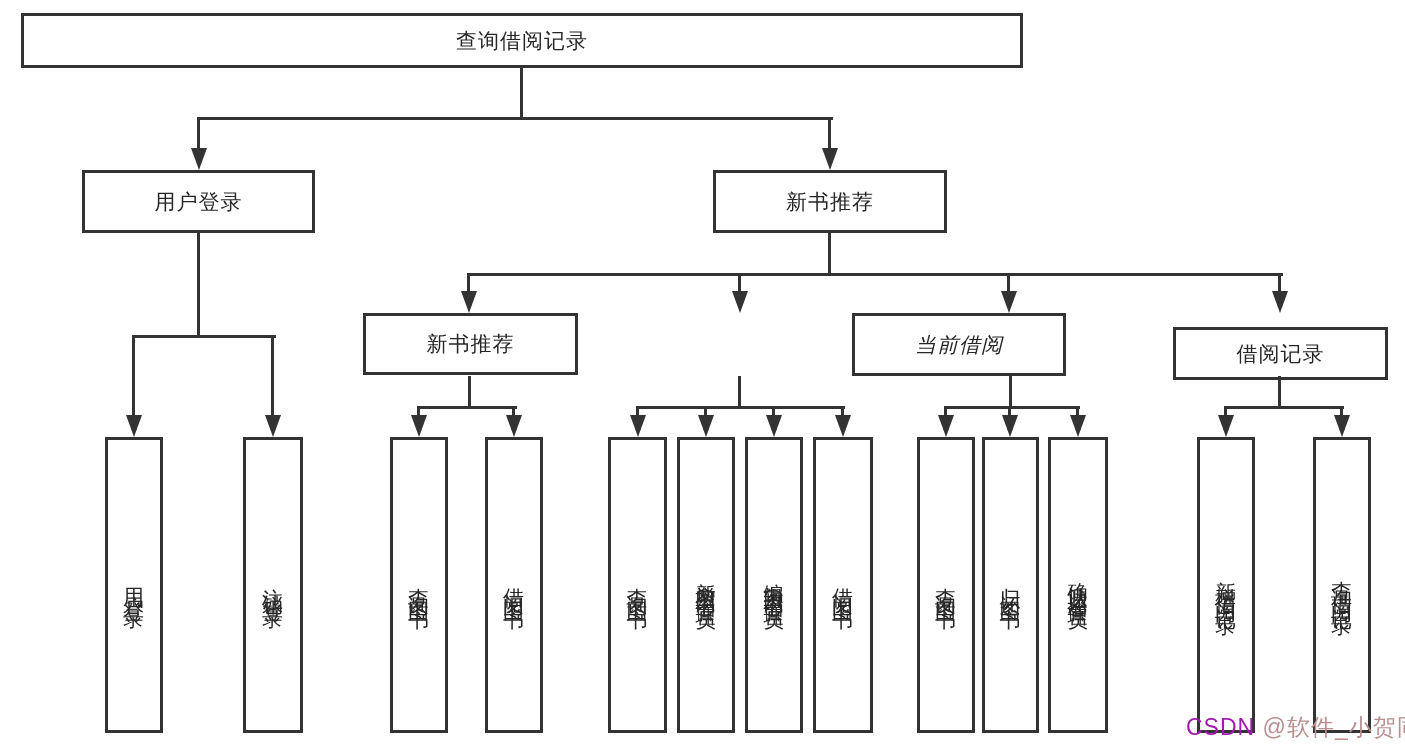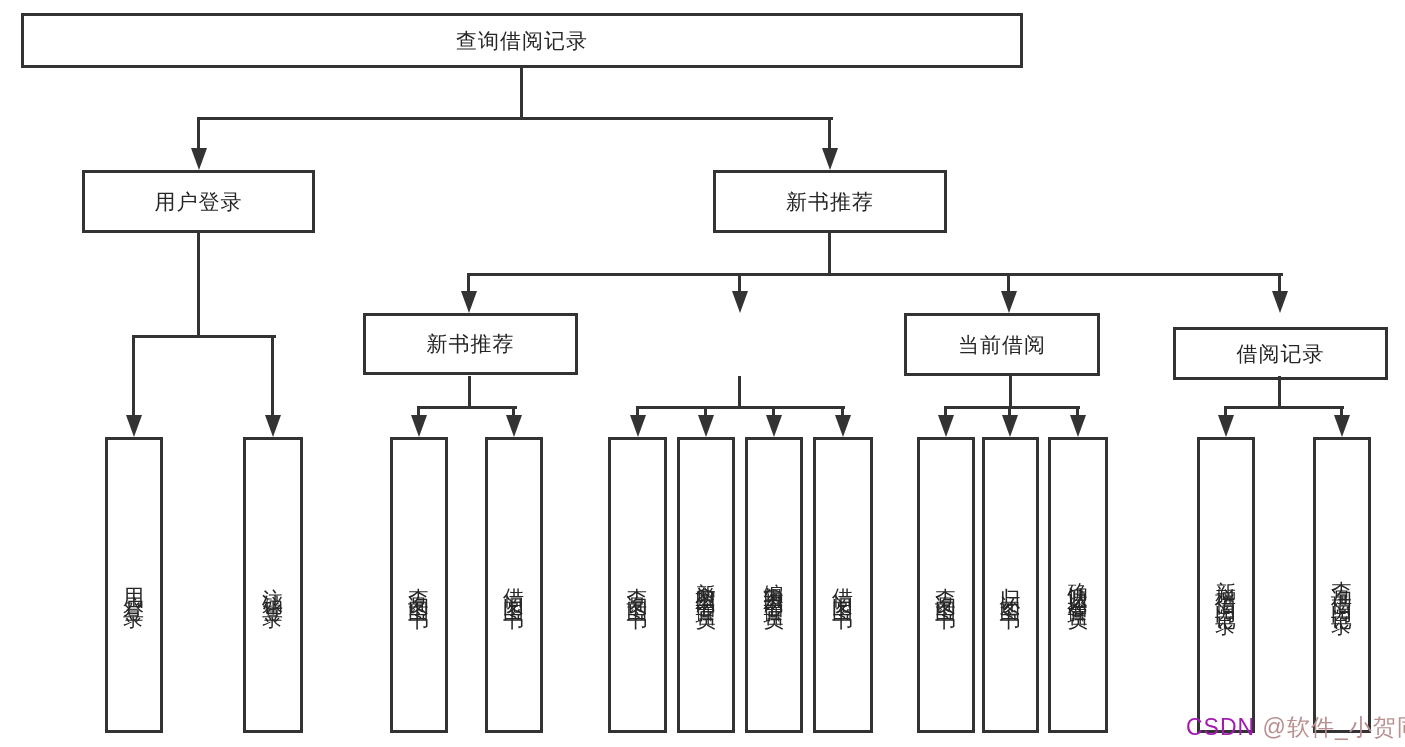--- a/index.html
+++ b/index.html
@@ -97,21 +97,21 @@
   <div class="vl" style="left:1007px; top:273px; height:20px;"></div>
   <div class="vl" style="left:1278px; top:273px; height:20px;"></div>
   <div class="arr" style="left:461px;  top:291px;"></div>
   <div class="arr" style="left:732px;  top:291px;"></div>
   <div class="arr" style="left:1001px; top:291px;"></div>
   <div class="arr" style="left:1272px; top:291px;"></div>
 
   <div class="box" style="left:363px; top:313px; width:215px; height:62px;">
     <span>新书推荐</span>
   </div>
-  <div class="box" style="left:904px; top:313px; width:196px; height:63px;">
+  <div class="box" style="left:852px; top:313px; width:214px; height:63px;font-style:italic;">
     <span>当前借阅</span>
   </div>
   <div class="box" style="left:1173px; top:327px; width:215px; height:53px;">
     <span>借阅记录</span>
   </div>
 
   <div class="vl" style="left:468px; top:376px; height:30px;"></div>
   <div class="hl" style="left:417px; top:406px; width:100px;"></div>
   <div class="vl" style="left:417px; top:406px; height:12px;"></div>
   <div class="vl" style="left:512px; top:406px; height:12px;"></div>

